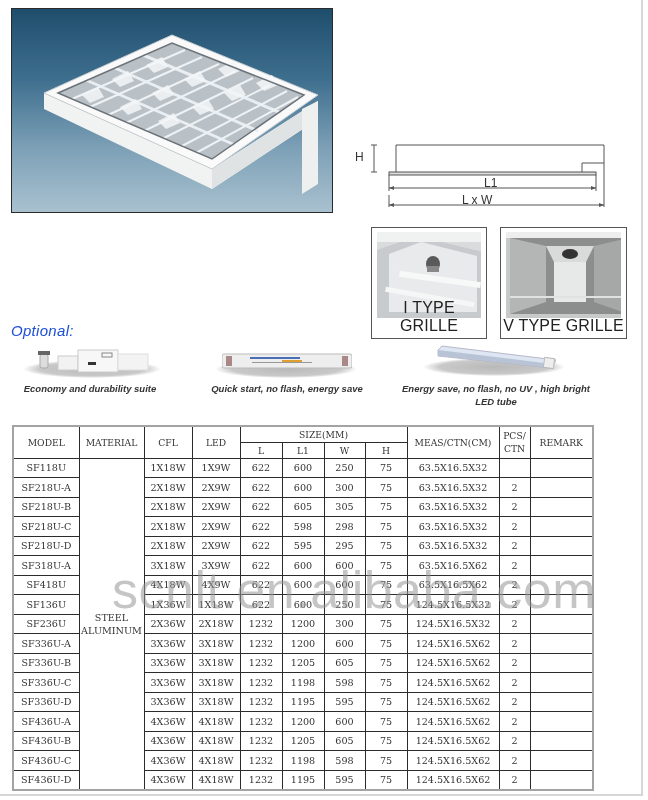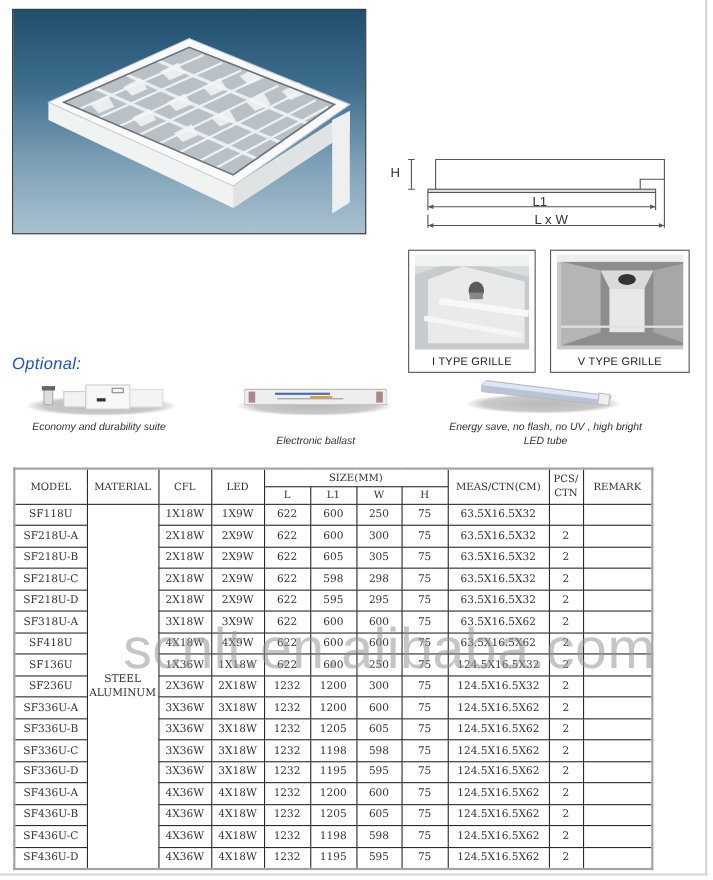--- a/index.html
+++ b/index.html
@@ -24,28 +24,28 @@
     .dim { position: absolute; left: 350px; top: 135px; width: 270px; height: 80px; }
     .dim-label { position: absolute; font-size: 12px; color: #333; }
 
     
     .grille {
       position: absolute; top: 227px; height: 112px; border: 1px solid #555; background: #fff;
     }
     .grille .ph { position: absolute; left: 5px; top: 4px; right: 5px; height: 86px; overflow: hidden; }
     .grille .cap {
       position: absolute; left: 0; right: 0; bottom: 3px; text-align: center;
-      font-size: 10px; letter-spacing: 0.2px; color: #222;
+      font-size: 16px; letter-spacing: 0.2px; color: #222;
     }
 
     .optional-title {
       position: absolute; left: 11px; top: 322px; font-size: 15px; font-style: italic; color: #1d4ed8;
       letter-spacing: 0.3px;
     }
-    .opt-item { position: absolute; text-align: center; font-size: 9.5px; font-style: italic; color: #333; line-height: 13px; }
+    .opt-item { position: absolute; text-align: center; font-size: 9.5px; font-style: italic; color: #333; line-height: 13px; font-weight: bold; }
     .opt-item .shadow {
       position: absolute; background: radial-gradient(ellipse at center, #b9b9b9 0%, #c9c9c9 55%, rgba(255,255,255,0) 72%);
       border-radius: 50%;
     }
     .opt-item .txt { position: absolute; left: 0; right: 0; }
 
     
     table.spec {
       position: absolute; left: 12px; top: 425px; width: 580px;
       border-collapse: collapse; font-family: "DejaVu Serif", serif; font-size: 9.6px; color: #333;
@@ -139,21 +139,21 @@
     </g>
     <g fill="#555">
       <polygon points="39,53 44,51 44,55"></polygon>
       <polygon points="246,53 241,51 241,55"></polygon>
       <polygon points="39,70 44,68 44,72"></polygon>
       <polygon points="254,70 249,68 249,72"></polygon>
     </g>
   </svg>
   <span class="dim-label" style="left:5px; top:15px;">H</span>
   <span class="dim-label" style="left:134px; top:41px;">L1</span>
-  <span class="dim-label" style="left:136px; top:58px;">L x W</span>
+  <span class="dim-label" style="left:112px; top:58px;">L x W</span>
 </div>
 
 <div class="grille" style="left:371px; width:116px;">
   <div class="ph">
     <svg width="106" height="86" viewBox="0 0 106 86">
       <rect width="106" height="86" fill="#d9dcdd"></rect>
       <polygon points="0,18 40,4 106,20 106,86 0,86" fill="#c7cbcd"></polygon>
       <polygon points="12,22 44,10 100,24 100,80 12,80" fill="#e8eaeb"></polygon>
       <rect x="22" y="44" width="82" height="6" fill="#f7f8f8" transform="rotate(8 60 47)"></rect>
       <rect x="8" y="62" width="90" height="5" fill="#f5f6f6" transform="rotate(10 50 64)"></rect>
@@ -201,21 +201,21 @@
 <div class="opt-item" style="left:198px; top:340px; width:178px; height:72px;">
   <div class="shadow" style="left:18px; top:20px; width:140px; height:18px;"></div>
   <svg style="position:absolute; left:24px; top:12px;" width="130" height="18" viewBox="0 0 130 18">
     <rect x="0" y="2" width="130" height="14" rx="2" fill="#eeeeee" stroke="#bbb"></rect>
     <rect x="4" y="4" width="6" height="10" fill="#a88"></rect>
     <rect x="120" y="4" width="6" height="10" fill="#a88"></rect>
     <rect x="28" y="5" width="50" height="2" fill="#4a6fb5"></rect>
     <rect x="60" y="8" width="20" height="2" fill="#e0a030"></rect>
     <rect x="30" y="10" width="60" height="1" fill="#999"></rect>
   </svg>
-  <div class="txt" style="top:55px;">Electronic ballast</div>
+  <div class="txt" style="top:42px;">Quick start, no flash, energy save</div>
 </div>
 
 <div class="opt-item" style="left:394px; top:340px; width:204px; height:72px;">
   <div class="shadow" style="left:30px; top:18px; width:140px; height:18px;"></div>
   <svg style="position:absolute; left:42px; top:4px;" width="120" height="30" viewBox="0 0 120 30">
     <polygon points="2,6 6,2 120,16 116,24 2,12" fill="#dde6f2" stroke="#aab" stroke-width="0.8"></polygon>
     <polygon points="2,6 116,20 116,24 2,12" fill="#b8c4d6"></polygon>
     <rect x="108" y="14" width="10" height="10" fill="#eee" stroke="#bbb" transform="rotate(8 113 19)"></rect>
   </svg>
   <div class="txt" style="top:42px;">Energy save, no flash, no UV , high bright</div>

